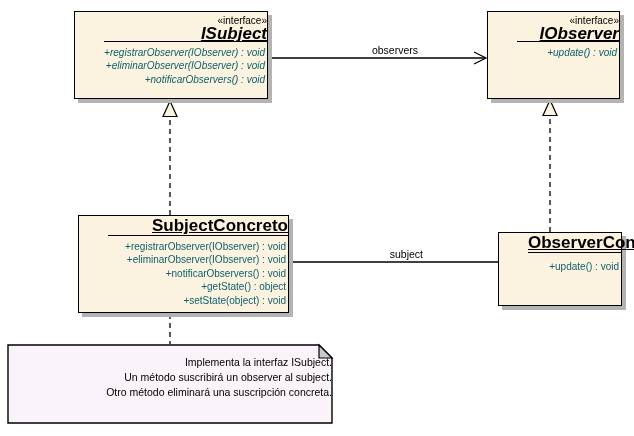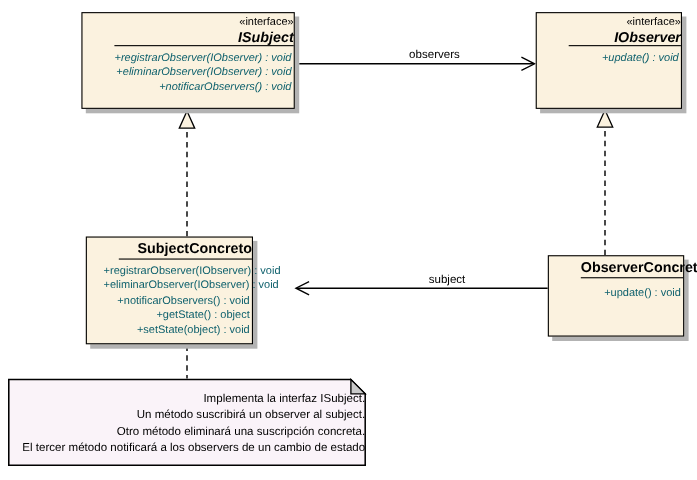--- a/index.html
+++ b/index.html
@@ -25,21 +25,21 @@
   .openhead{fill:none;stroke:var(--line-color);stroke-width:1.2;}
   .noteshape{fill:var(--note-fill);stroke:var(--line-color);stroke-width:1.4;}
   .notefold{fill:var(--note-fold);stroke:var(--line-color);stroke-width:1.2;}
   .uml-box{
     position:absolute;background:var(--box-fill);
     border:1.5px solid var(--box-border);
     box-shadow:4px 4px 0 var(--shadow);
   }
   .hdr{border-bottom:1.4px solid var(--box-border);text-align:right;padding-top:3px;margin-left:29px;}
   .stereo{font-size:10px;line-height:12px;}
-  .cname{font-size:13px;line-height:14px;font-weight:bold;}
+  .cname{font-size:17px;line-height:14px;font-weight:bold;text-decoration:underline;}
   .cname.it{font-style:italic;}
   .hdr.single{padding-top:0;}
   .hdr.single .cname{line-height:19px;}
   .methods{padding:4px 2px 0 8px;color:var(--method-color);font-size:10px;text-align:right;}
   .methods .m{line-height:13.4px;white-space:nowrap;}
   .methods .vis{display:inline-block;width:13px;}
   .methods.italic .m{font-style:italic;}
   .edge-label{position:absolute;font-size:10.5px;text-align:right;width:84px;}
   .note-text{position:absolute;left:14px;top:355px;width:318px;font-size:10.5px;text-align:right;}
   .note-text div{line-height:15px;white-space:nowrap;}
@@ -96,21 +96,21 @@
   <div class="uml-box" style="left:487px;top:11px;width:133px;height:88px">
     <div class="hdr">
       <div class="stereo">«interface»</div>
       <div class="cname it">IObserver</div>
     </div>
     <div class="methods italic">
       <div class="m"><span class="vis">+</span><span>update() : void</span></div>
     </div>
   </div>
 
-  <div class="uml-box" style="left:78px;top:215px;width:152px;height:98px">
+  <div class="uml-box" style="left:78px;top:215px;width:211px;height:98px">
     <div class="hdr single">
       <div class="cname">SubjectConcreto</div>
     </div>
     <div class="methods">
       <div class="m"><span class="vis">+</span><span>registrarObserver(IObserver) : void</span></div>
       <div class="m"><span class="vis">+</span><span>eliminarObserver(IObserver) : void</span></div>
       <div class="m"><span class="vis">+</span><span>notificarObservers() : void</span></div>
       <div class="m"><span class="vis">+</span><span>getState() : object</span></div>
       <div class="m"><span class="vis">+</span><span>setState(object) : void</span></div>
     </div>
@@ -125,16 +125,15 @@
     </div>
   </div>
 
   <div class="edge-label" style="left:334px;top:44px">observers</div>
   <div class="edge-label" style="left:339px;top:248px">subject</div>
 
   <div class="note-text">
     <div>Implementa la interfaz ISubject.</div>
     <div>Un método suscribirá un observer al subject.</div>
     <div>Otro método eliminará una suscripción concreta.</div>
-    <div>El tercer método notificará a los observers de un cambio de estado</div>
   </div>
 
 </div>
 
 </body></html>

